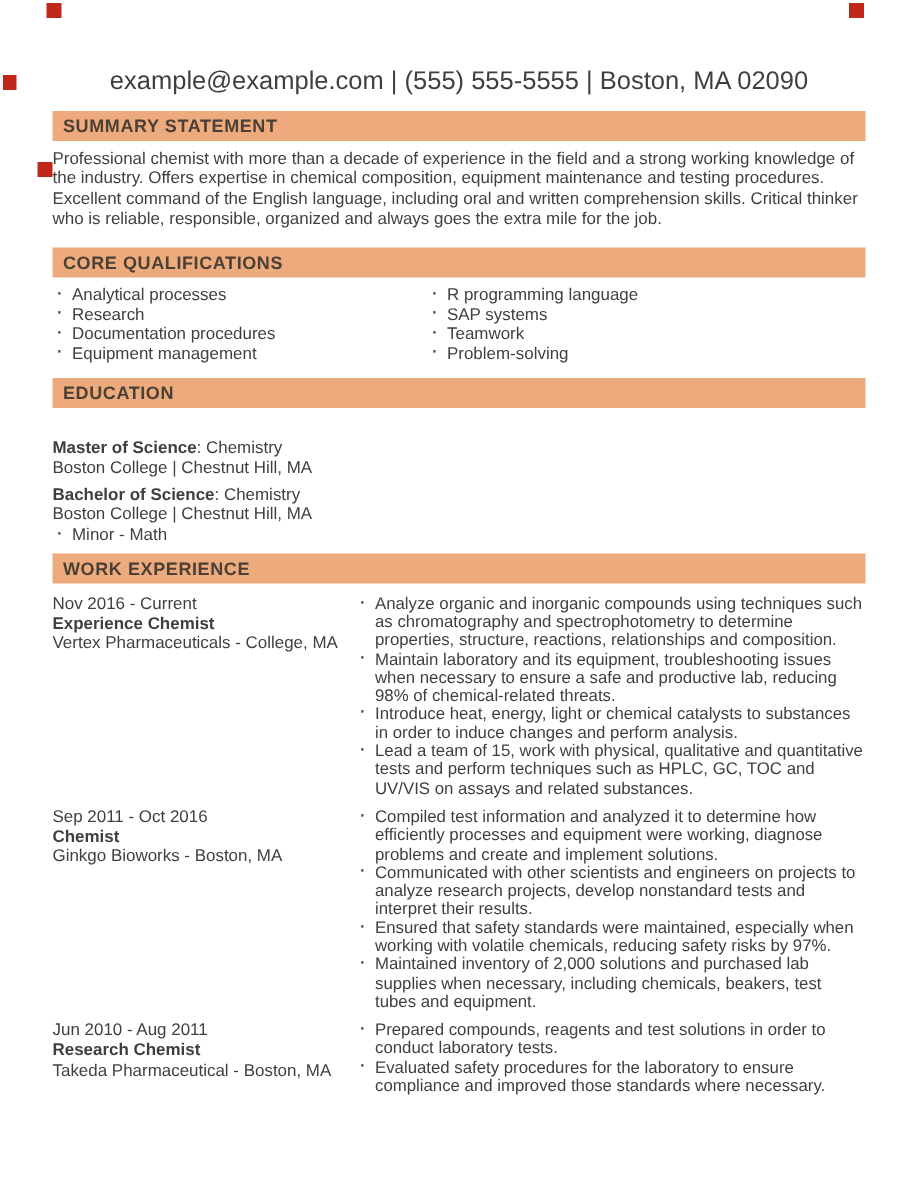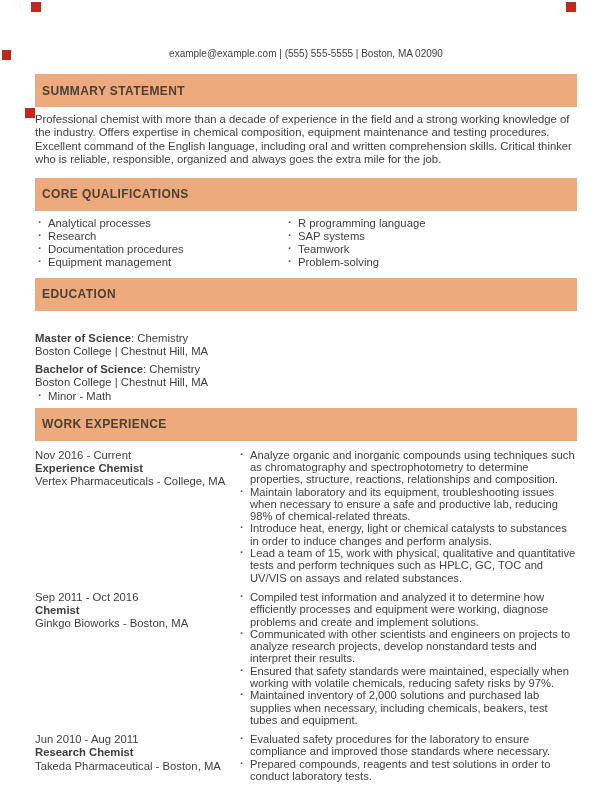--- a/index.html
+++ b/index.html
@@ -7,23 +7,23 @@
     width:612px;height:792px;overflow:hidden;background:#fff;
     font-family:"Liberation Sans",sans-serif;color:var(--body-text,#3f3f3f);
     position:relative;
   }
   .page{box-sizing:border-box;width:612px;height:792px;padding:44px 35px 0;position:relative;}
   .red-mark{position:absolute;width:10px;height:10px;background:var(--red-mark,#c0281c);}
   h1.name{
     margin:4px 0 0;text-align:center;font-size:34px;line-height:36px;
     font-weight:400;color:var(--title-text,#4a4a4a);letter-spacing:1px;
   }
-  .contact{margin-top:3px;text-align:center;font-size:10px;line-height:13px;color:var(--body-text,#3f3f3f);}
+  .contact{margin-top:3px;text-align:center;font-size:17px;line-height:13px;color:var(--body-text,#3f3f3f);}
   .bar{
-    height:33px;background:var(--bar-bg,#edaa7d);color:var(--bar-text,#4c4036);
+    height:20px;background:var(--bar-bg,#edaa7d);color:var(--bar-text,#4c4036);
     font-weight:bold;font-size:12px;letter-spacing:.4px;
     display:flex;align-items:center;padding:0 7px;box-sizing:border-box;
   }
   .m-sum{margin-top:14px}.m-qual{margin-top:11px}.m-edu{margin-top:9px}.m-work{margin-top:4px}
   .body-text{font-size:11.3px;line-height:13.4px;margin:6px 0 0;}
   .qual-grid{display:grid;grid-template-columns:250px 1fr;margin-top:6px;}
   .blist{list-style:none;margin:0;padding:0;font-size:11.3px;line-height:13px;}
   .blist li{position:relative;padding-left:13px;}
   .blist li::before{content:"\00B7";position:absolute;left:3px;top:-1px;font-weight:700;color:#555;}
   .edu{margin-top:21px;font-size:11.3px;line-height:13.2px;}
@@ -113,18 +113,18 @@
     </ul>
   </div>
 
   <div class="job">
     <div class="job-left">
       <div>Jun 2010 - Aug 2011</div>
       <div class="b">Research Chemist</div>
       <div>Takeda Pharmaceutical - Boston, MA</div>
     </div>
     <ul class="blist job-bullets">
+      <li>Prepared compounds, reagents and test solutions in order to conduct laboratory tests.</li>
       <li>Evaluated safety procedures for the laboratory to ensure compliance and improved those standards where necessary.</li>
-      <li>Prepared compounds, reagents and test solutions in order to conduct laboratory tests.</li>
     </ul>
   </div>
 
 </div>
 
 </body></html>

